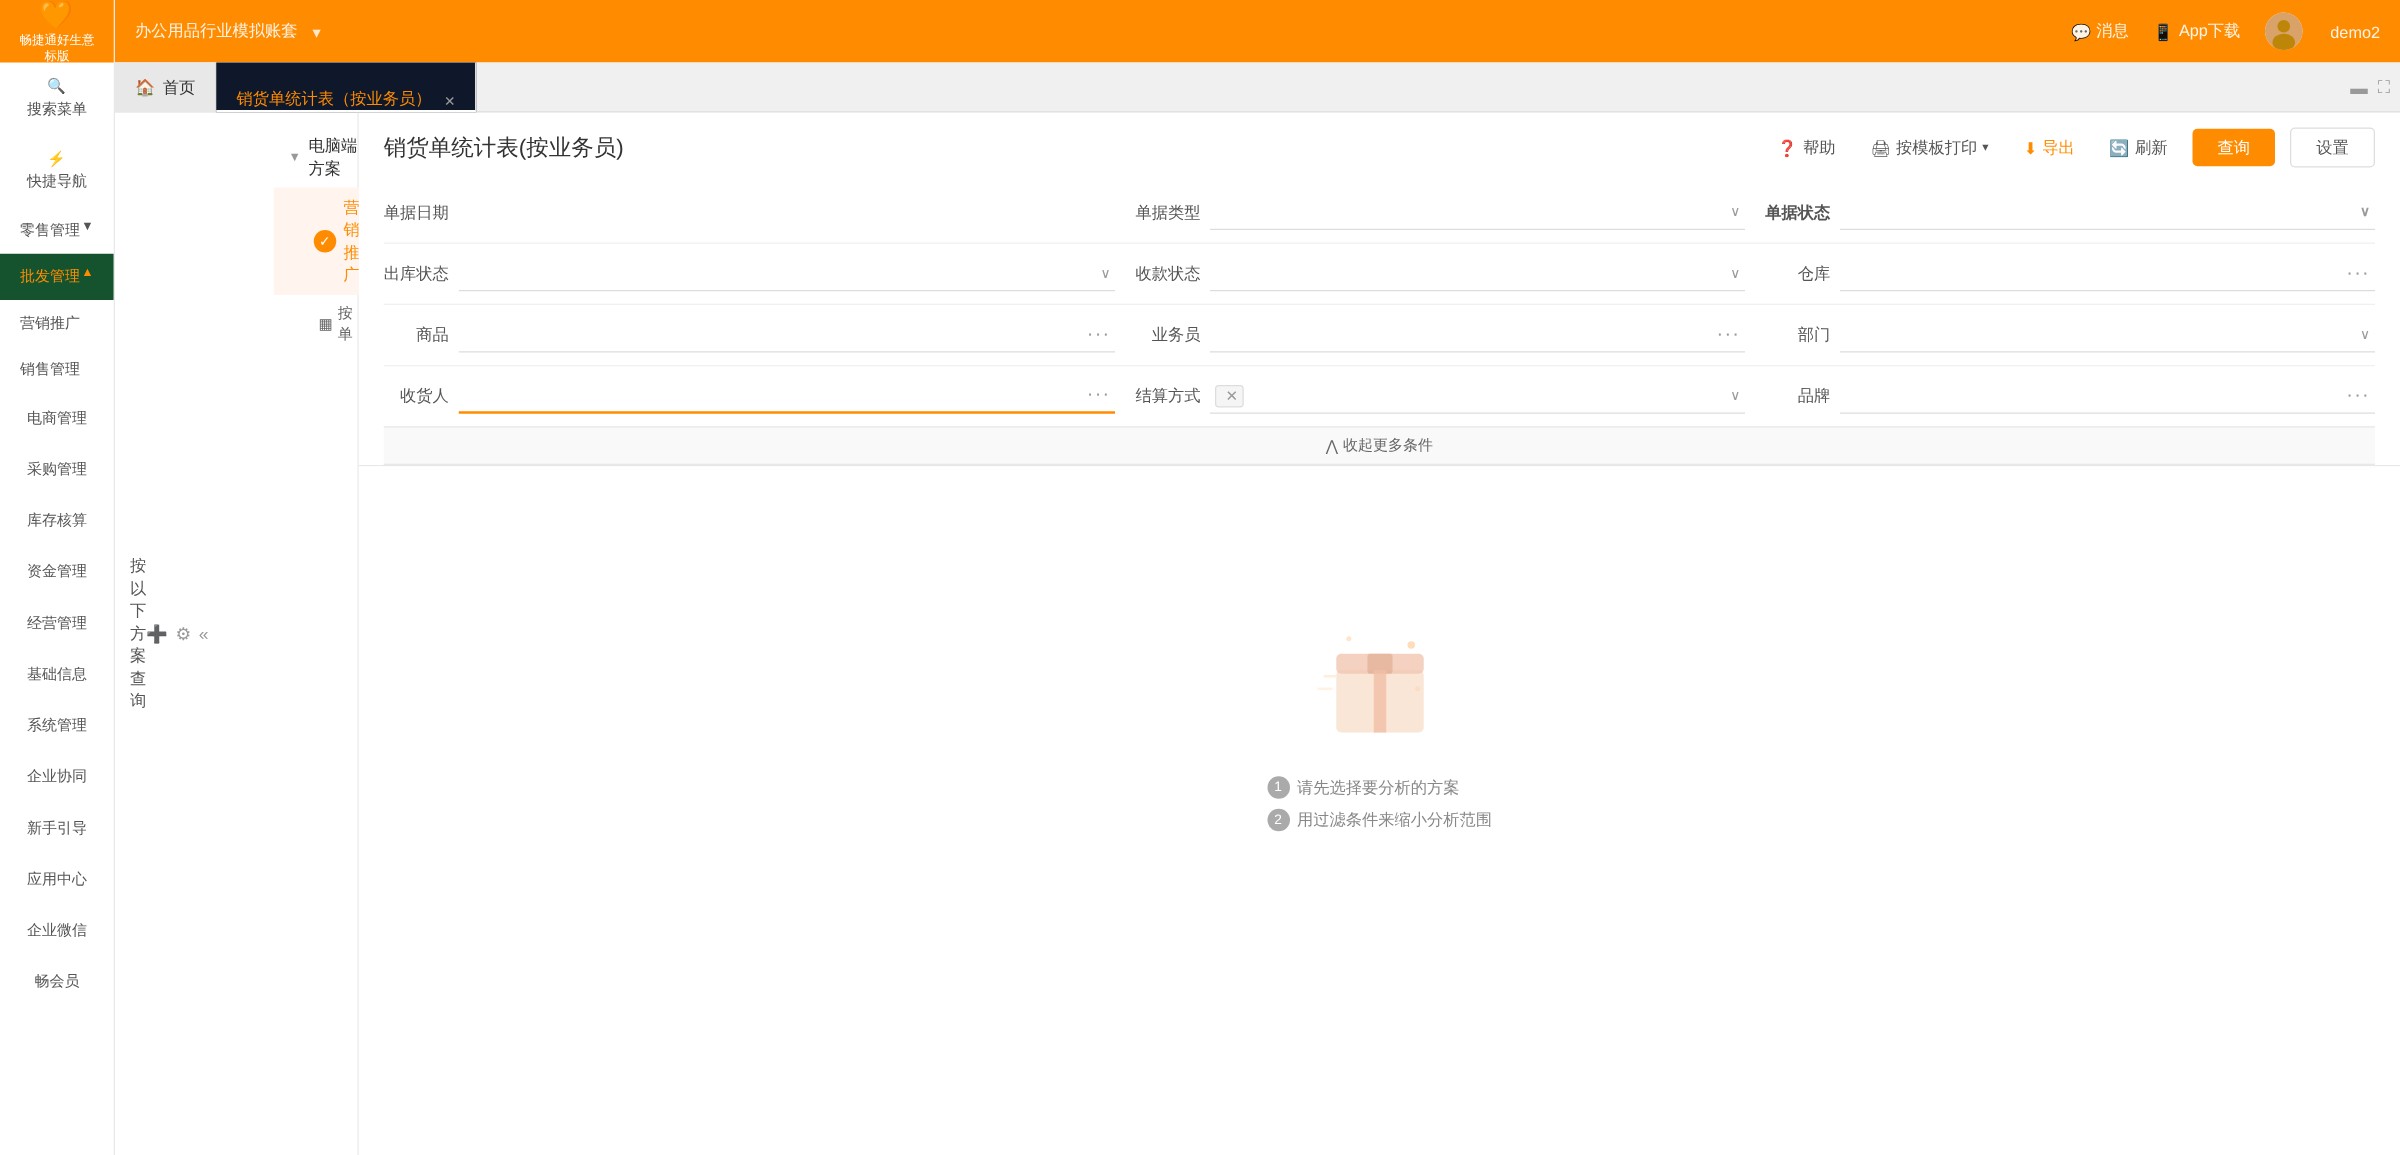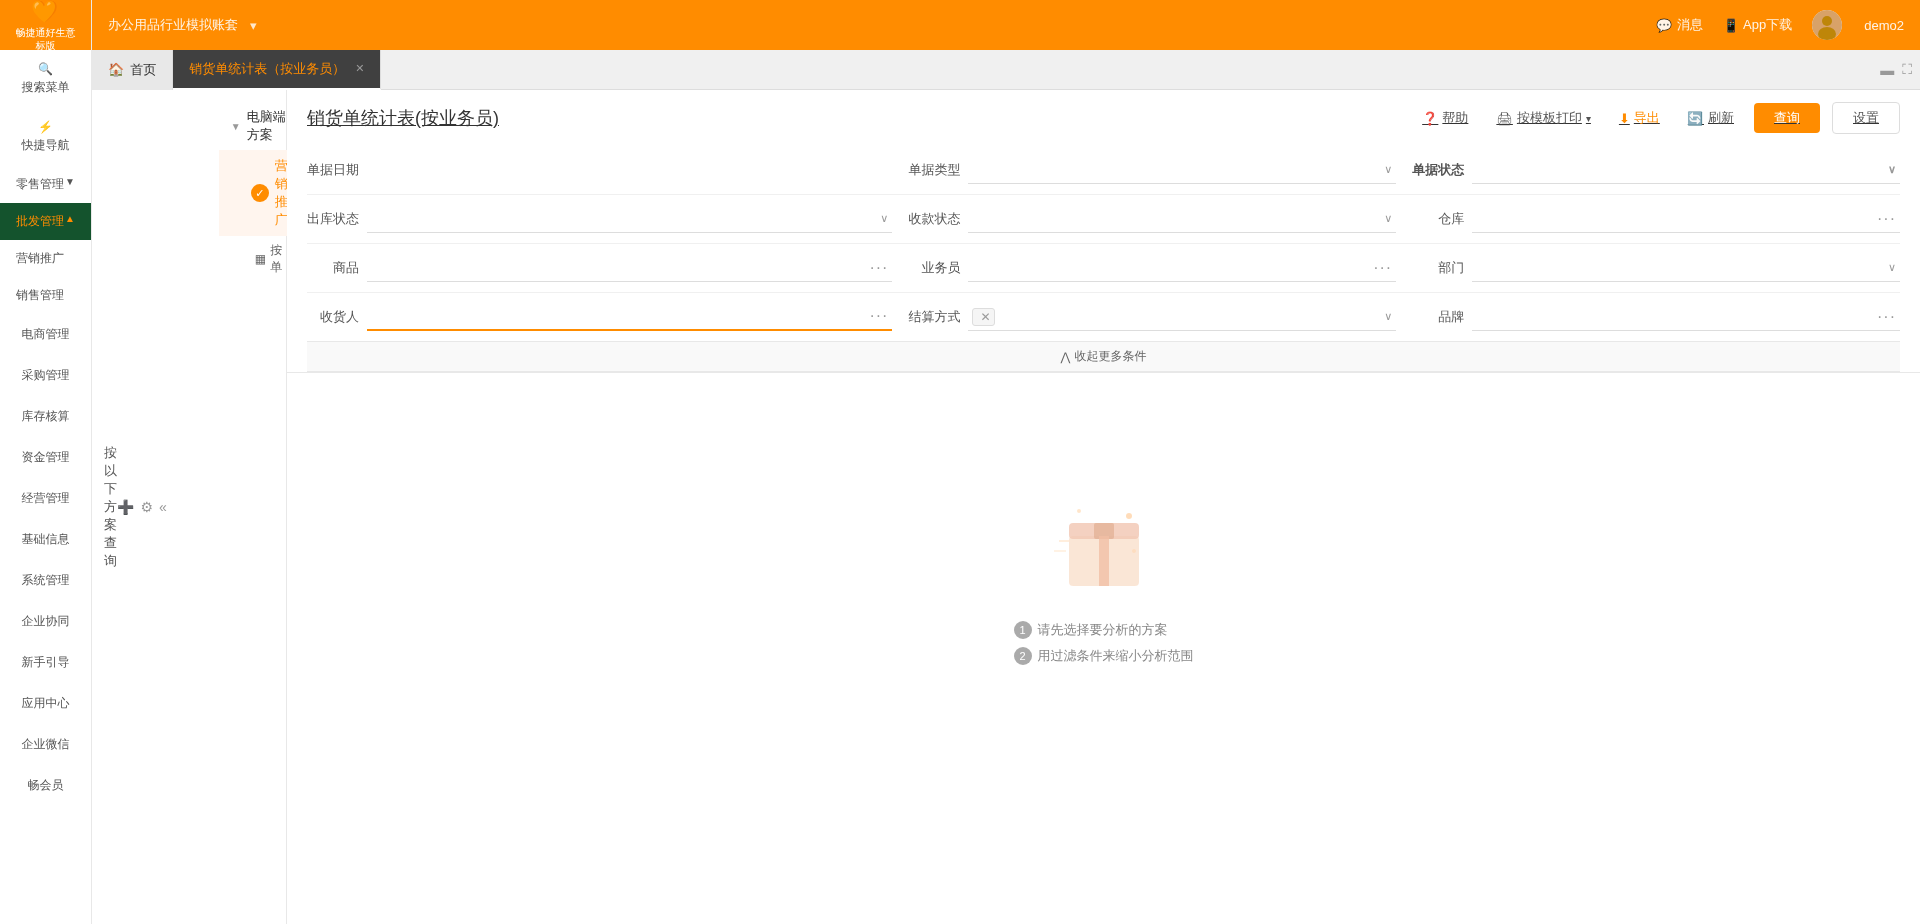--- a/index.html
+++ b/index.html
@@ -106,21 +106,21 @@
       padding: 0 16px;
       display: flex;
       align-items: center;
       cursor: pointer;
       font-size: 13px;
       color: #555;
       gap: 6px;
       border-right: 1px solid #ddd;
     }
     .tab.home { background: #e8e8e8; color: #333; }
-    .tab.active { background: #404040; color: #ff8c00; border-bottom: 2px solid #fff; }
+    .tab.active { background: #0f172a; color: #ff8c00; border-bottom: 2px solid #fff; align-items: flex-end; }
     .tab .close-btn { font-size: 11px; color: #999; margin-left: 4px; cursor: pointer; }
 
     
     #content { flex: 1; display: flex; overflow: hidden; }
 
     
     #left-panel {
       width: 195px;
       background: #fff;
       border-right: 1px solid #e8e8e8;
@@ -197,21 +197,20 @@
     #page-header {
       background: #fff;
       padding: 12px 20px 0 20px;
       border-bottom: 1px solid #e8e8e8;
     }
     #page-title-row {
       display: flex;
       align-items: center;
       justify-content: space-between;
       margin-bottom: 12px;
-      text-decoration: underline;
     }
     #page-title {
       font-size: 18px;
       font-weight: 500;
       color: #333;
     }
     #page-actions {
       display: flex;
       align-items: center;
       gap: 12px;

